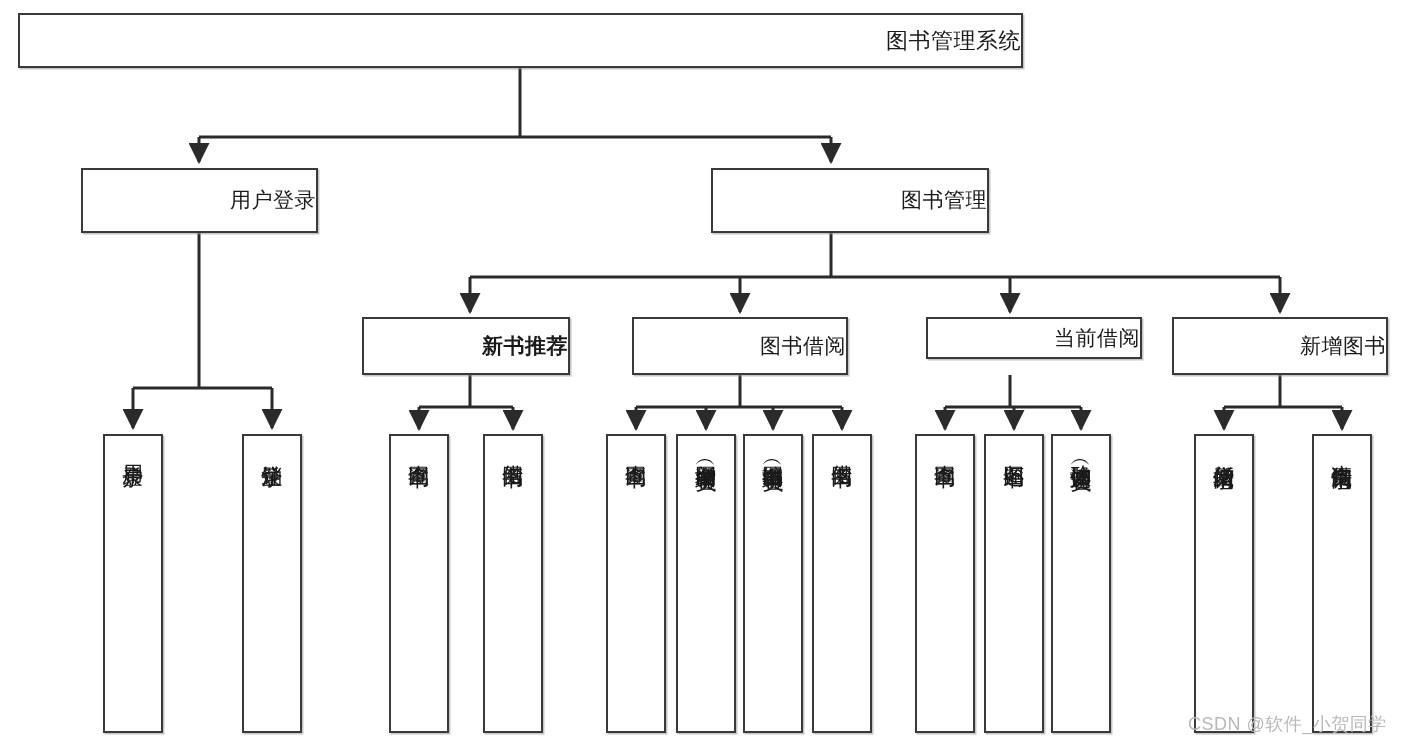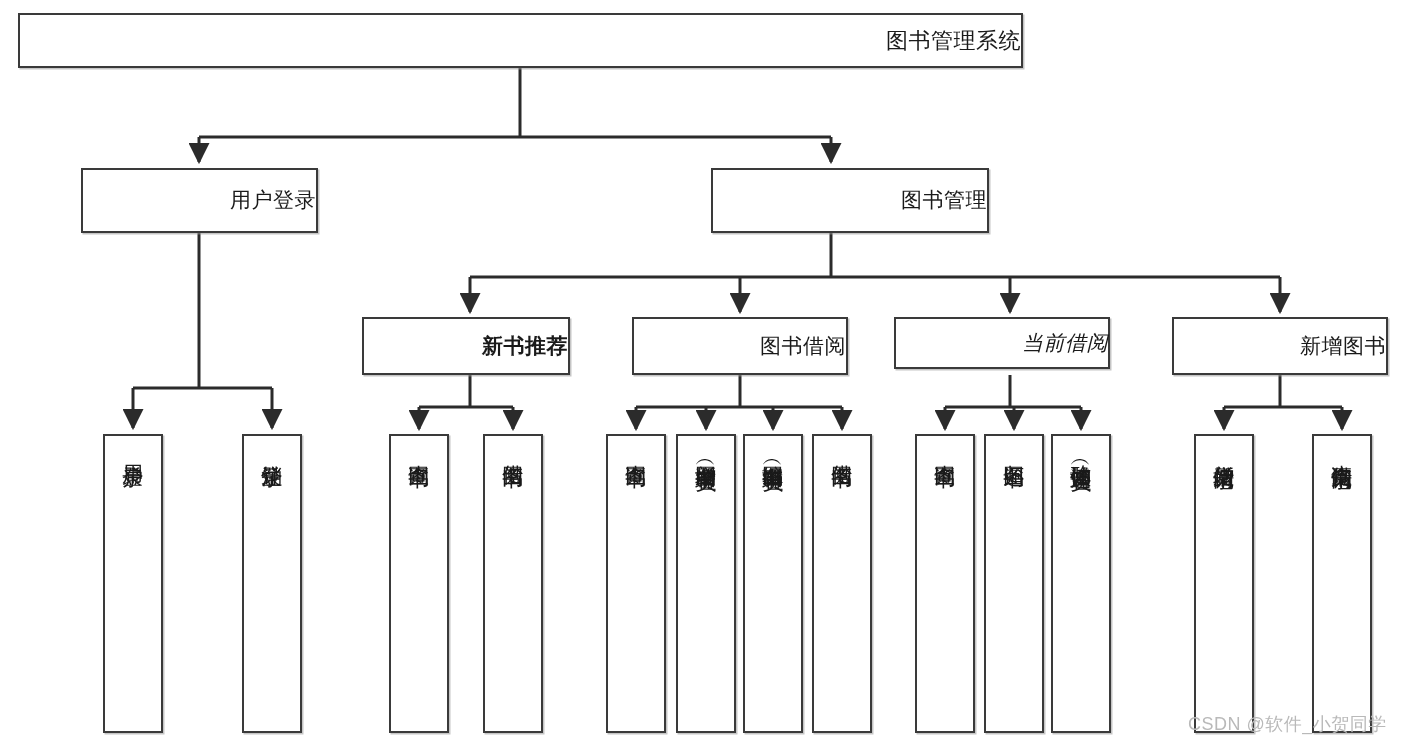--- a/index.html
+++ b/index.html
@@ -145,21 +145,21 @@
   </div>
 
   <div class="node l3" style="left:362px; top:317px; width:208px; height:58px;font-weight:bold;">
     <span class="label">新书推荐</span>
   </div>
 
   <div class="node l3" style="left:632px; top:317px; width:216px; height:58px;">
     <span class="label">图书借阅</span>
   </div>
 
-  <div class="node l3" style="left:894px; top:317px; width:216px; height:52px;font-style:italic;">
+  <div class="node l3" style="left:926px; top:317px; width:216px; height:42px;">
     <span class="label">当前借阅</span>
   </div>
 
   <div class="node l3" style="left:1172px; top:317px; width:216px; height:58px;">
     <span class="label">新增图书</span>
   </div>
 
   <div class="node leaf" style="left:103px; top:434px; width:60px; height:299px;">
     <span class="label">用户登录</span>
   </div>

